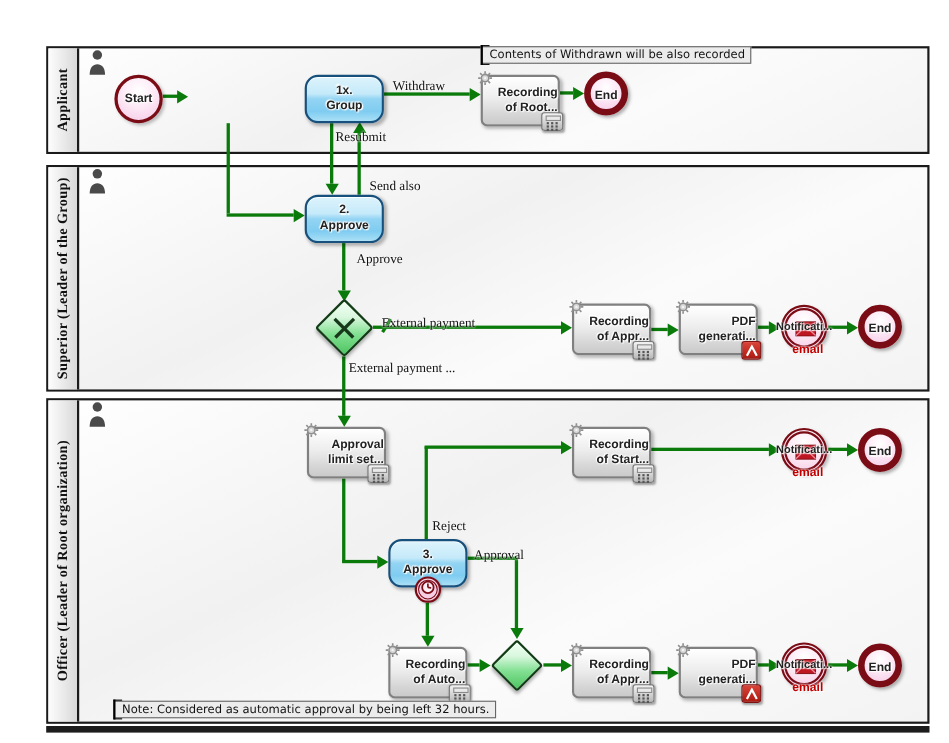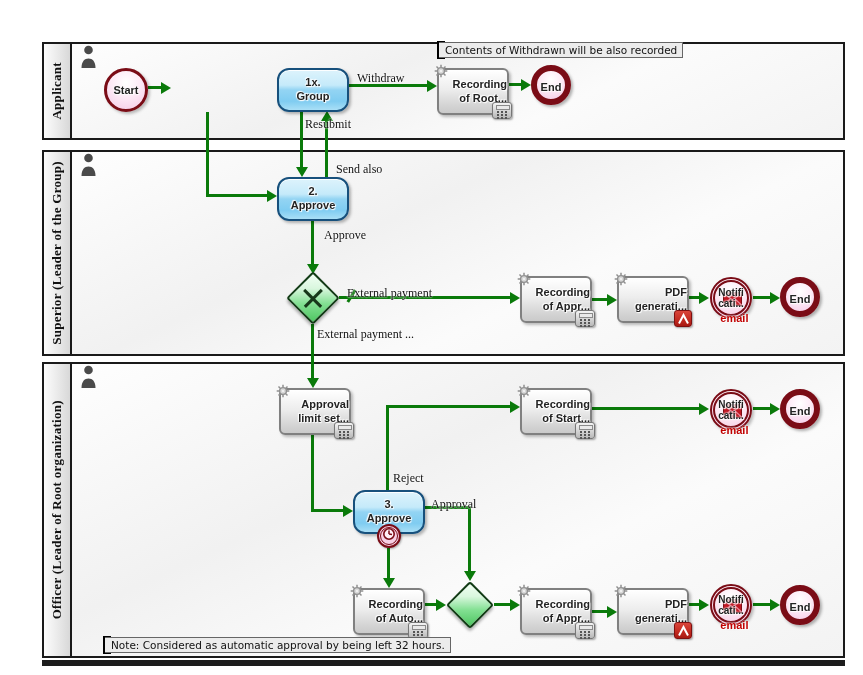--- a/index.html
+++ b/index.html
@@ -70,21 +70,21 @@
         text-shadow:0 0 2px #fff,0 0 2px #fff,1px 1px 1px #fff;
         background:radial-gradient(circle at 50% 30%,#ffffff 0%,#fdeaf6 45%,#f5c8e5 100%);}
   .evt.start{width:44px;height:44px;border:3px solid var(--maroon);box-shadow:2px 2px 3px rgba(0,0,0,.25);}
   .evt.end{width:40px;height:40px;border:6px solid var(--maroon);box-shadow:2px 2px 3px rgba(0,0,0,.3);
         align-items:center;padding-top:4px;}
   .email-evt{position:absolute;width:42px;height:42px;border-radius:50%;border:2px solid var(--maroon);
         background:radial-gradient(circle at 50% 30%,#fff 0%,#fbe3f1 55%,#f3c3de 100%);
         box-shadow:2px 2px 3px rgba(0,0,0,.25);}
   .email-evt .ring{position:absolute;inset:1px;border:2px solid var(--maroon);border-radius:50%;}
   .email-evt .env{position:absolute;left:11px;top:13px;}
-  .email-evt .etxt{position:absolute;inset:0;display:flex;flex-direction:column;align-items:center;
+  .email-evt .etxt{position:absolute;inset:0;display:flex;flex-direction:row;align-items:center;
         justify-content:center;font-size:10px;font-weight:bold;color:#222;line-height:1.15;
         text-shadow:0 0 2px #fff,0 0 2px #fff,1px 1px 1px #fff;}
   .email-tag{position:absolute;left:50%;transform:translateX(-38%);bottom:-7px;font-size:11px;
         font-weight:bold;color:#c00000;white-space:nowrap;
         text-shadow:0 0 2px #fff,0 0 2px #fff,1px 1px 1px #fff;}
   .timer{position:absolute;width:24px;height:24px;border-radius:50%;border:2px solid var(--maroon);
         background:#f7cfe4;box-shadow:1px 1px 2px rgba(0,0,0,.3);display:flex;align-items:center;justify-content:center;}
   .timer .ring{position:absolute;inset:1px;border:1px solid var(--maroon);border-radius:50%;}
 
   

